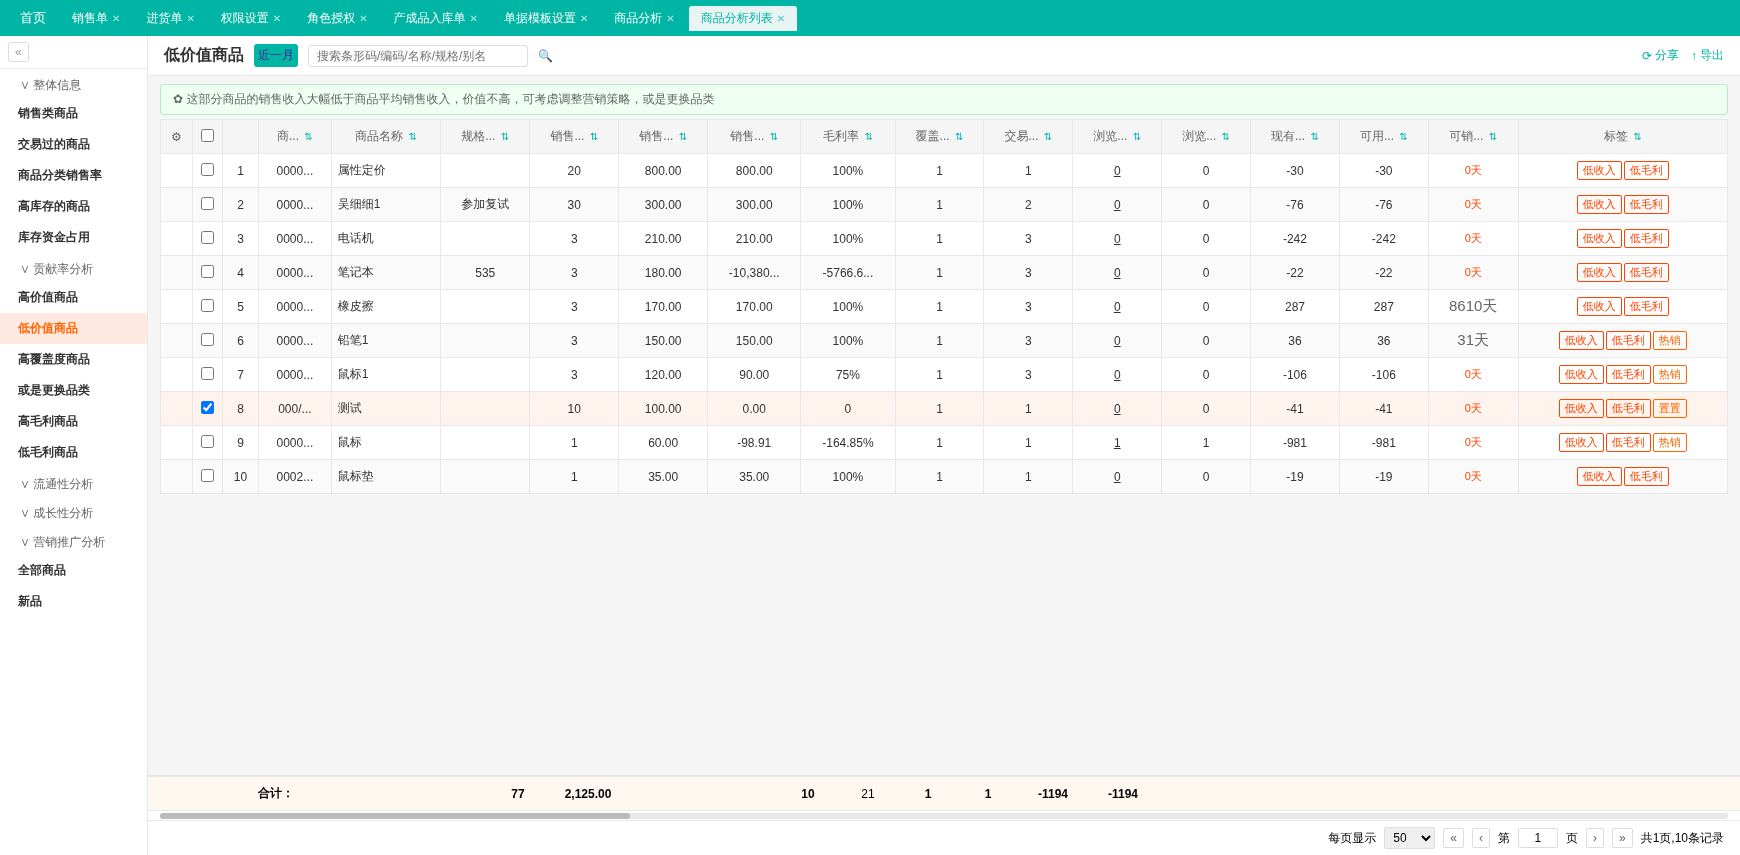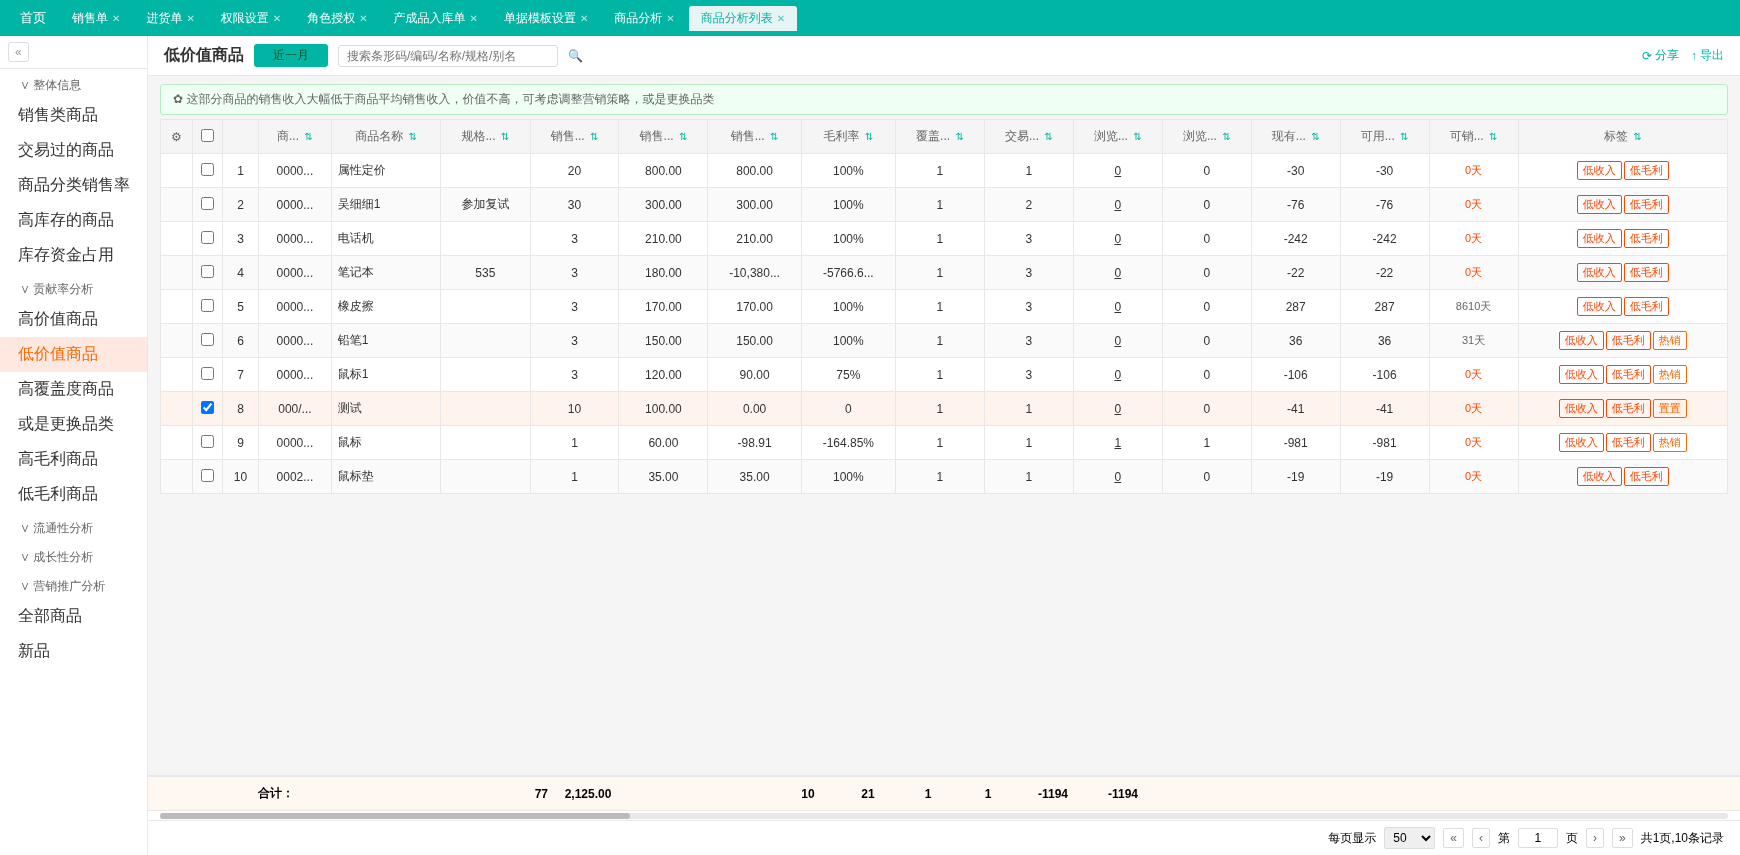--- a/index.html
+++ b/index.html
@@ -47,21 +47,22 @@
       color: #666;
       font-size: 12px;
       display: flex;
       align-items: center;
       gap: 4px;
     }
     .sidebar-item {
       padding: 7px 10px 7px 18px;
       color: #333;
       cursor: pointer;
-      font-size: 16px;
+      font-size: 12px;
+      font-weight: bold;
     }
     .sidebar-item.active { background: #ffe8e0; color: #ff6600; }
 
     
     .main-content {
       flex: 1;
       display: flex;
       flex-direction: column;
       background: #f5f5f5;
       overflow: hidden;
@@ -76,23 +77,23 @@
       gap: 10px;
       border-bottom: 1px solid #e8e8e8;
     }
     .page-title {
       font-size: 16px;
       font-weight: bold;
       color: #333;
     }
     .filter-btn {
       background: #00b5a3;
-      color: #14532d;
+      color: #4c1d95;
       border: none;
-      padding: 3px 19px;
+      padding: 3px 4px;
       border-radius: 3px;
       cursor: pointer;
       font-size: 12px;
     }
     .search-box {
       border: 1px solid #ddd;
       border-radius: 3px;
       padding: 3px 8px;
       width: 220px;
       font-size: 12px;
@@ -167,21 +168,21 @@
     .tag {
       display: inline-block;
       padding: 1px 5px;
       border-radius: 2px;
       font-size: 11px;
       margin: 1px;
     }
     .tag-red { color: #ff4400; border: 1px solid #ff4400; }
     .tag-orange { color: #ff6600; border: 1px solid #ff6600; }
     .zero-day { color: #ff4400; font-size: 11px; }
-    .days-num { color: #666; font-size: 11px; }
+    .days-num { color: #666; font-size: 15px; }
     .underline-link { text-decoration: underline; cursor: pointer; color: #333; }
 
     
     .footer-total {
       background: #fff8f0;
       border-top: 2px solid #e8e8e8;
       padding: 8px 12px;
       display: flex;
       align-items: center;
       gap: 0;
@@ -550,26 +551,26 @@
 
     <div class="footer-total">
       <div style="display:flex; align-items:center; width:100%;">
         <div style="width:32px;"></div>
         <div style="width:30px;"></div>
         <div style="width:36px;"></div>
         <div style="width:80px; font-weight:bold;">合计：</div>
         <div style="flex:1; display:flex; gap:0;">
           <div style="width:80px; text-align:center;"></div>
           <div style="width:70px; text-align:center;"></div>
-          <div style="width:60px; text-align:right; font-weight:bold;">77</div>
+          <div style="width:60px; text-align:center; font-weight:bold;">77</div>
           <div style="width:80px; text-align:center; font-weight:bold;">2,125.00</div>
           <div style="width:80px; text-align:center;"></div>
           <div style="width:70px; text-align:center;"></div>
           <div style="width:60px; text-align:center; font-weight:bold;">10</div>
-          <div style="width:60px; text-align:center; font-weight:bold;">21</div>
+          <div style="width:60px; text-align:center; font-weight:normal;">21</div>
           <div style="width:60px; text-align:center; font-weight:bold;">1</div>
           <div style="width:60px; text-align:center; font-weight:bold;">1</div>
           <div style="width:70px; text-align:center; font-weight:bold;">-1194</div>
           <div style="width:70px; text-align:center; font-weight:bold;">-1194</div>
         </div>
       </div>
     </div>
 
     <div style="background:#fff; border-top:1px solid #e8e8e8; height:10px; margin:0; display:flex; align-items:center; padding:0 12px;">
       <div style="width:100%; height:6px; background:#e8e8e8; border-radius:3px; position:relative;">

